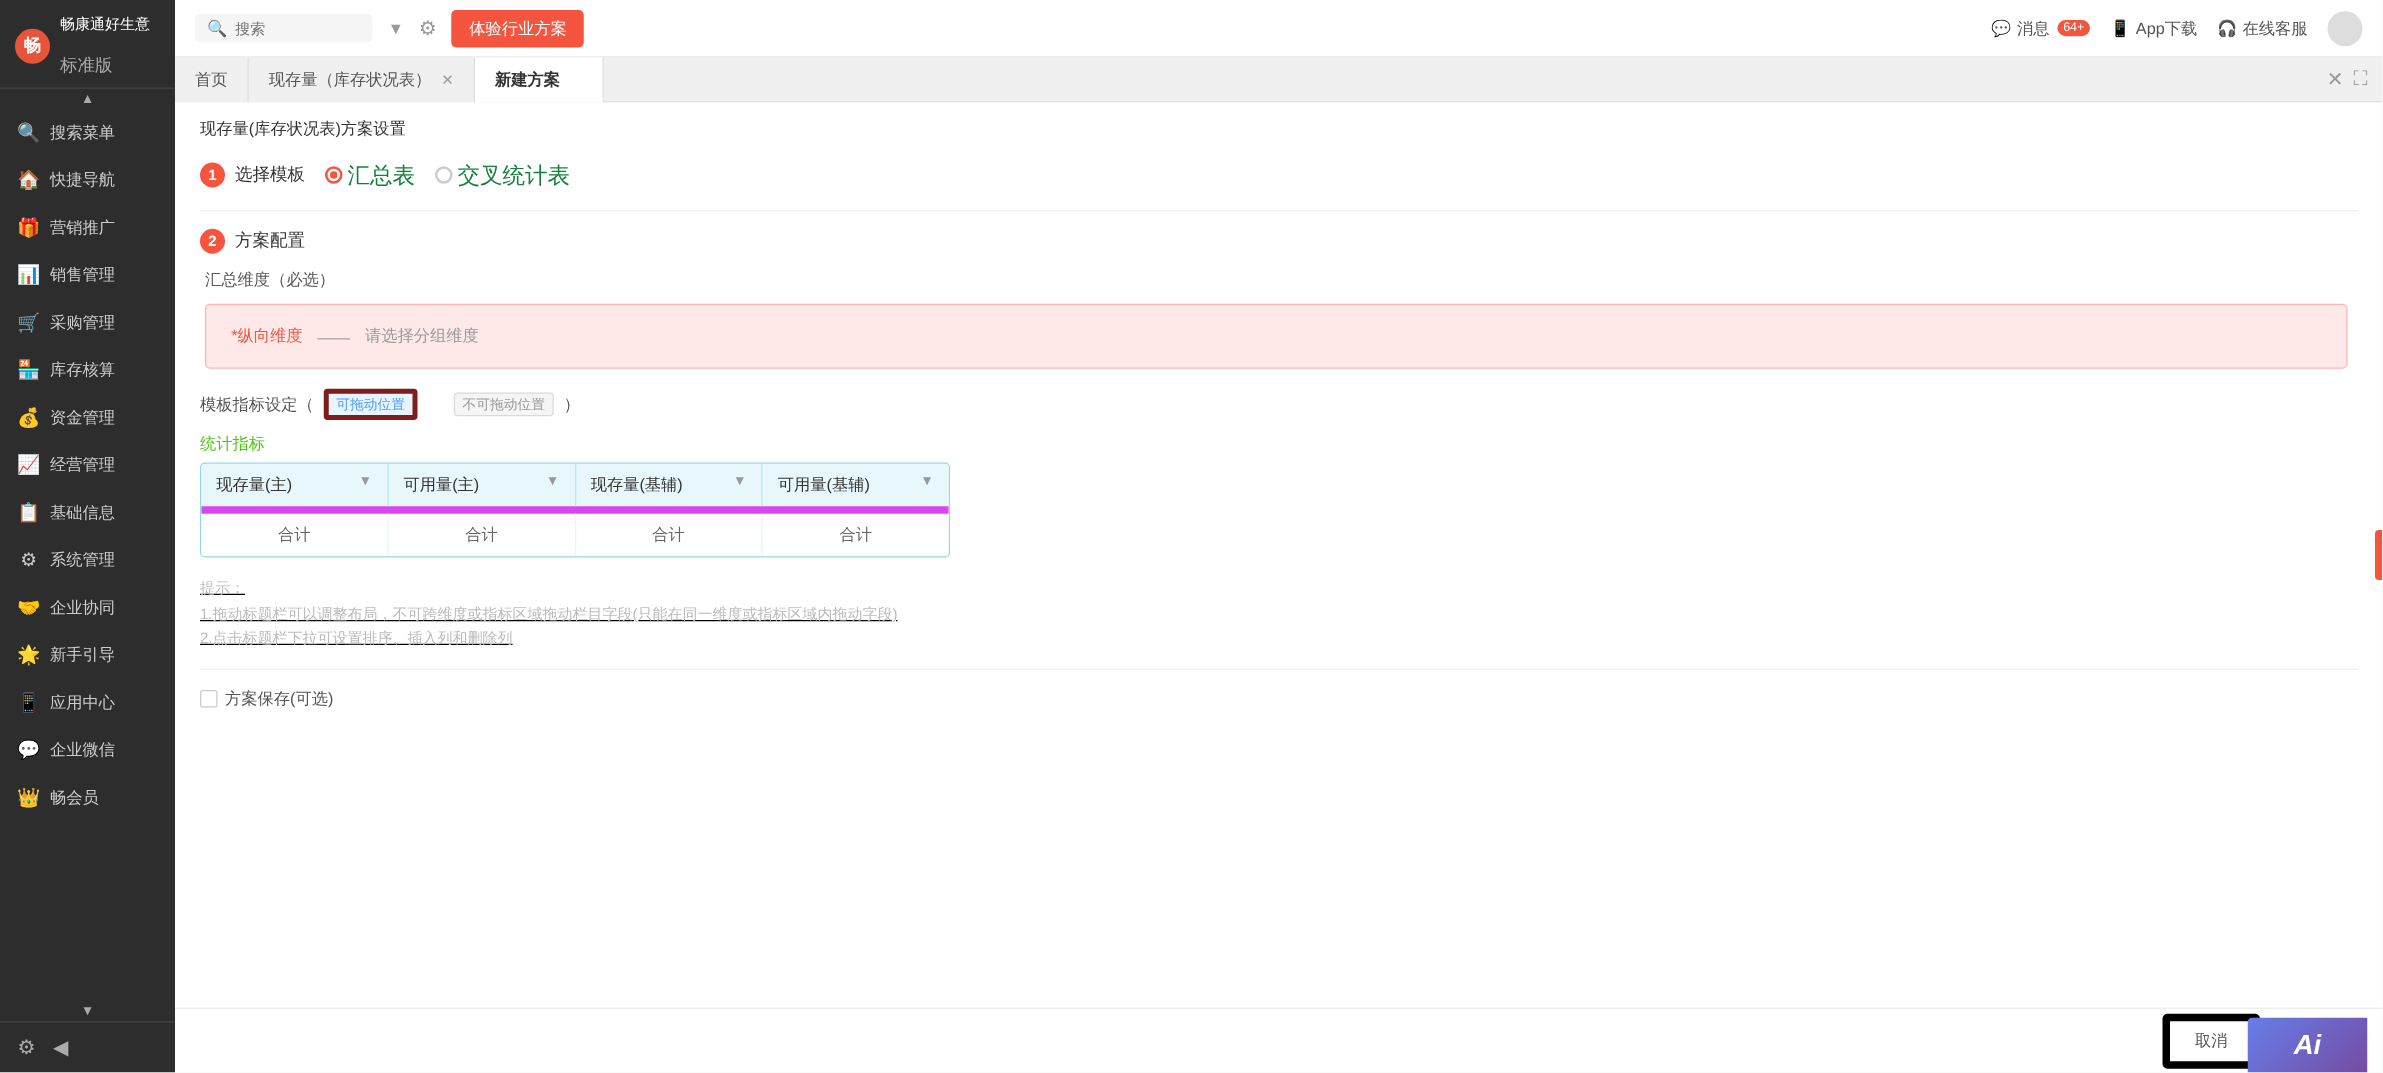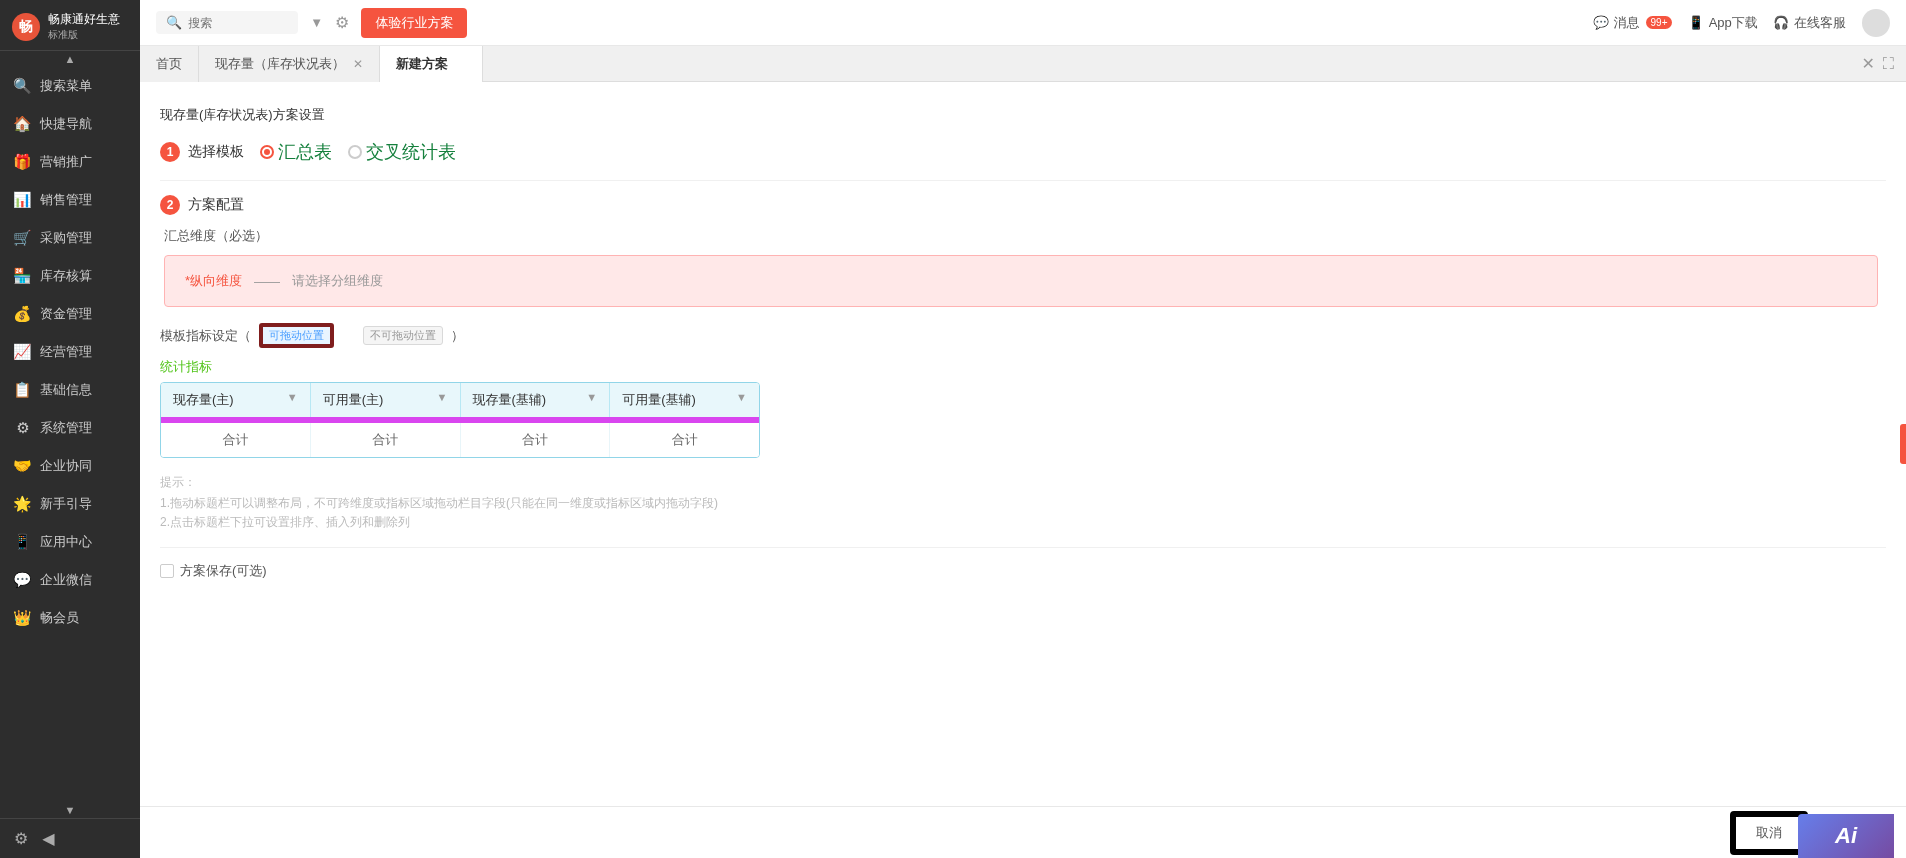--- a/index.html
+++ b/index.html
@@ -139,21 +139,21 @@
       background: #f5543f;
       color: #fff;
     }
     .tab-new .tab-close { color: rgba(255,255,255,0.8); }
 
     
     .content {
       flex: 1;
       overflow-y: auto;
       background: #fff;
-      padding: 24px 20px;
+      padding: 12px 20px;
       position: relative;
     }
     .page-header {
       font-size: 13px;
       color: #333;
       margin-bottom: 16px;
     }
 
     
     .step-section { margin-bottom: 16px; }
@@ -263,20 +263,21 @@
       text-align: center;
       font-size: 13px;
       color: #666;
       border-right: 1px solid #e8f5f9;
     }
     .stats-cell:last-child { border-right: none; }
 
     
     .tips-section {
       margin-bottom: 12px;
+      text-decoration: underline;
     }
     .tips-title { font-size: 12px; color: #bbb; margin-bottom: 4px; }
     .tips-item { font-size: 12px; color: #bbb; margin-bottom: 2px; }
 
     
     .save-option {
       display: flex; align-items: center; gap: 6px;
       font-size: 13px; color: #555;
       cursor: pointer;
       margin-top: 12px;
@@ -355,21 +356,21 @@
     }
   </style>
 </head>
 <body>
 
 <div class="sidebar">
   <div class="sidebar-logo">
     <div class="logo-icon">畅</div>
     <div>
       <div style="font-size:12px;color:#fff;line-height:1.3;">畅康通好生意</div>
-      <div style="font-size:10px;color:#aaa;">标准版</div>
+      <div style="font-size:14px;color:#aaa;margin-top:16px;">标准版</div>
     </div>
   </div>
 
   <div style="display:flex;justify-content:center;padding:2px 0;">
     <span style="color:#aaa;font-size:11px;cursor:pointer;">▲</span>
   </div>
 
   <div class="sidebar-nav sidebar-nav-scrollable">
 
     <div class="nav-item">
@@ -452,21 +453,21 @@
       <input type="text" style="border: none; background: transparent; outline: none; font-size: 12px; color: rgb(153, 153, 153); width: 100px;" placeholder="搜索">
     </div>
     <span class="topbar-dropdown">▼</span>
     <span class="topbar-settings">⚙</span>
     <button class="topbar-trial-btn">体验行业方案</button>
     <div class="topbar-spacer"></div>
     <div class="topbar-right">
       <div class="topbar-icon-group">
         <span>💬</span>
         <span>消息</span>
-        <span class="badge">99+</span>
+        <span class="badge">64+</span>
       </div>
       <div class="topbar-icon-group">
         <span>📱</span>
         <span>App下载</span>
       </div>
       <div class="topbar-icon-group">
         <span>🎧</span>
         <span>在线客服</span>
       </div>
       <div class="user-avatar"></div>

